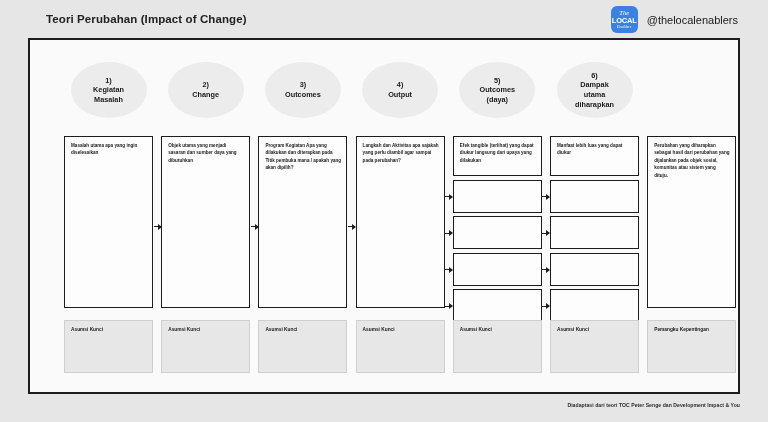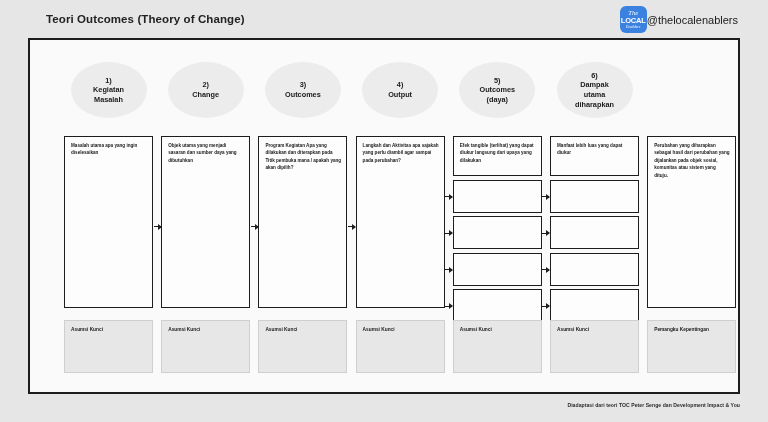--- a/index.html
+++ b/index.html
@@ -10,21 +10,21 @@
     -webkit-font-smoothing:antialiased;
   }
   .page{position:relative;width:768px;height:422px;}
 
   
   .header{position:absolute;left:0;top:0;width:768px;height:38px;}
   .title{
     position:absolute;left:46px;top:13px;
     font-size:11.5px;font-weight:bold;color:#222;letter-spacing:.1px;
   }
-  .brand{position:absolute;right:30px;top:6px;display:flex;align-items:center;}
+  .brand{position:absolute;right:30px;top:6px;display:flex;align-items:center;gap:9px;}
   .logo{
     width:27px;height:27px;border-radius:6px;background:#3b82e0;
     display:flex;flex-direction:column;align-items:center;justify-content:center;
     line-height:1;color:#fff;overflow:hidden;
   }
   .logo .l1{font-size:6.5px;font-style:italic;font-family:"Liberation Serif",serif;margin-bottom:.5px;}
   .logo .l2{font-size:7.5px;font-weight:bold;letter-spacing:-.2px;}
   .logo .l3{font-size:4px;font-style:italic;font-family:"Liberation Serif",serif;margin-top:.5px;}
   .handle{font-size:11px;font-weight:normal;color:#1a1a1a;}
 
@@ -73,21 +73,21 @@
     position:absolute;right:28px;top:402px;
     font-size:5.1px;font-weight:bold;color:#2a2a2a;letter-spacing:.05px;
   }
 </style>
 </head>
 <body>
 
 <div class="page">
 
   <div class="header">
-    <div class="title">Teori Outcomes (Theory of Change)</div>
+    <div class="title">Teori Perubahan (Impact of Change)</div>
     <div class="brand">
       <div class="logo">
         <span class="l1">The</span>
         <span class="l2">LOCAL</span>
         <span class="l3">Enablers</span>
       </div>
       <div class="handle">@thelocalenablers</div>
     </div>
   </div>
 

